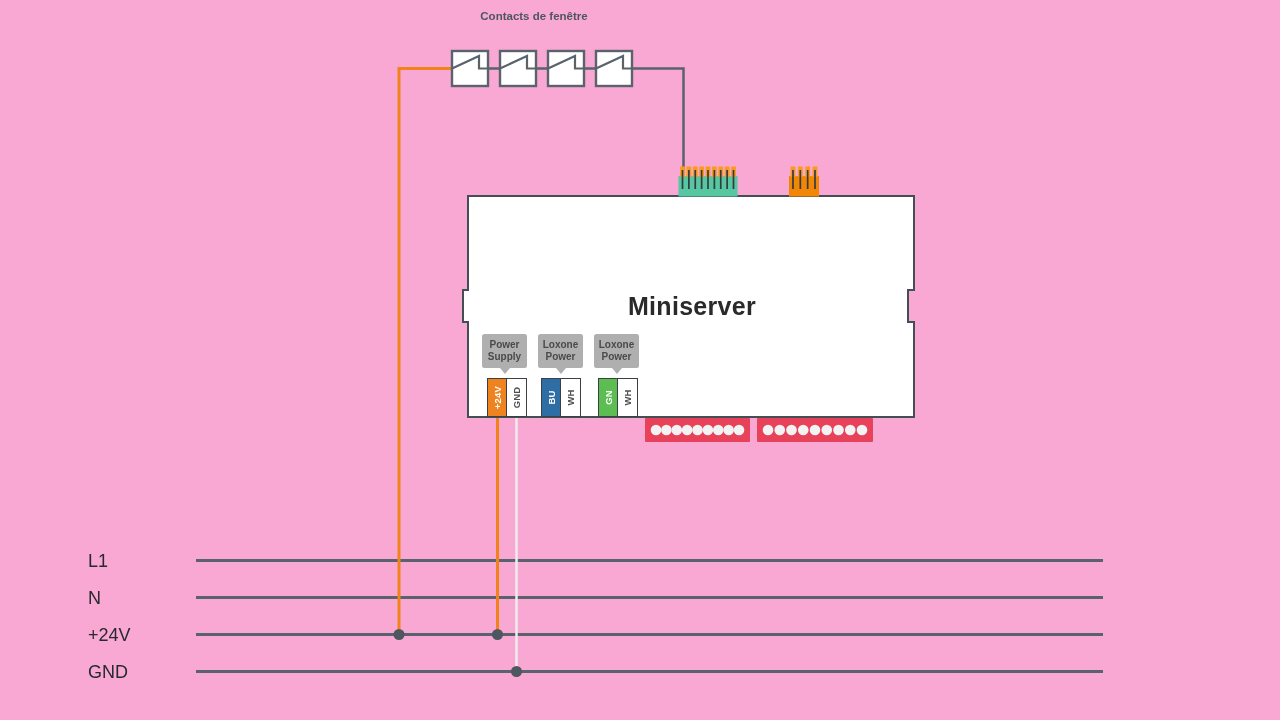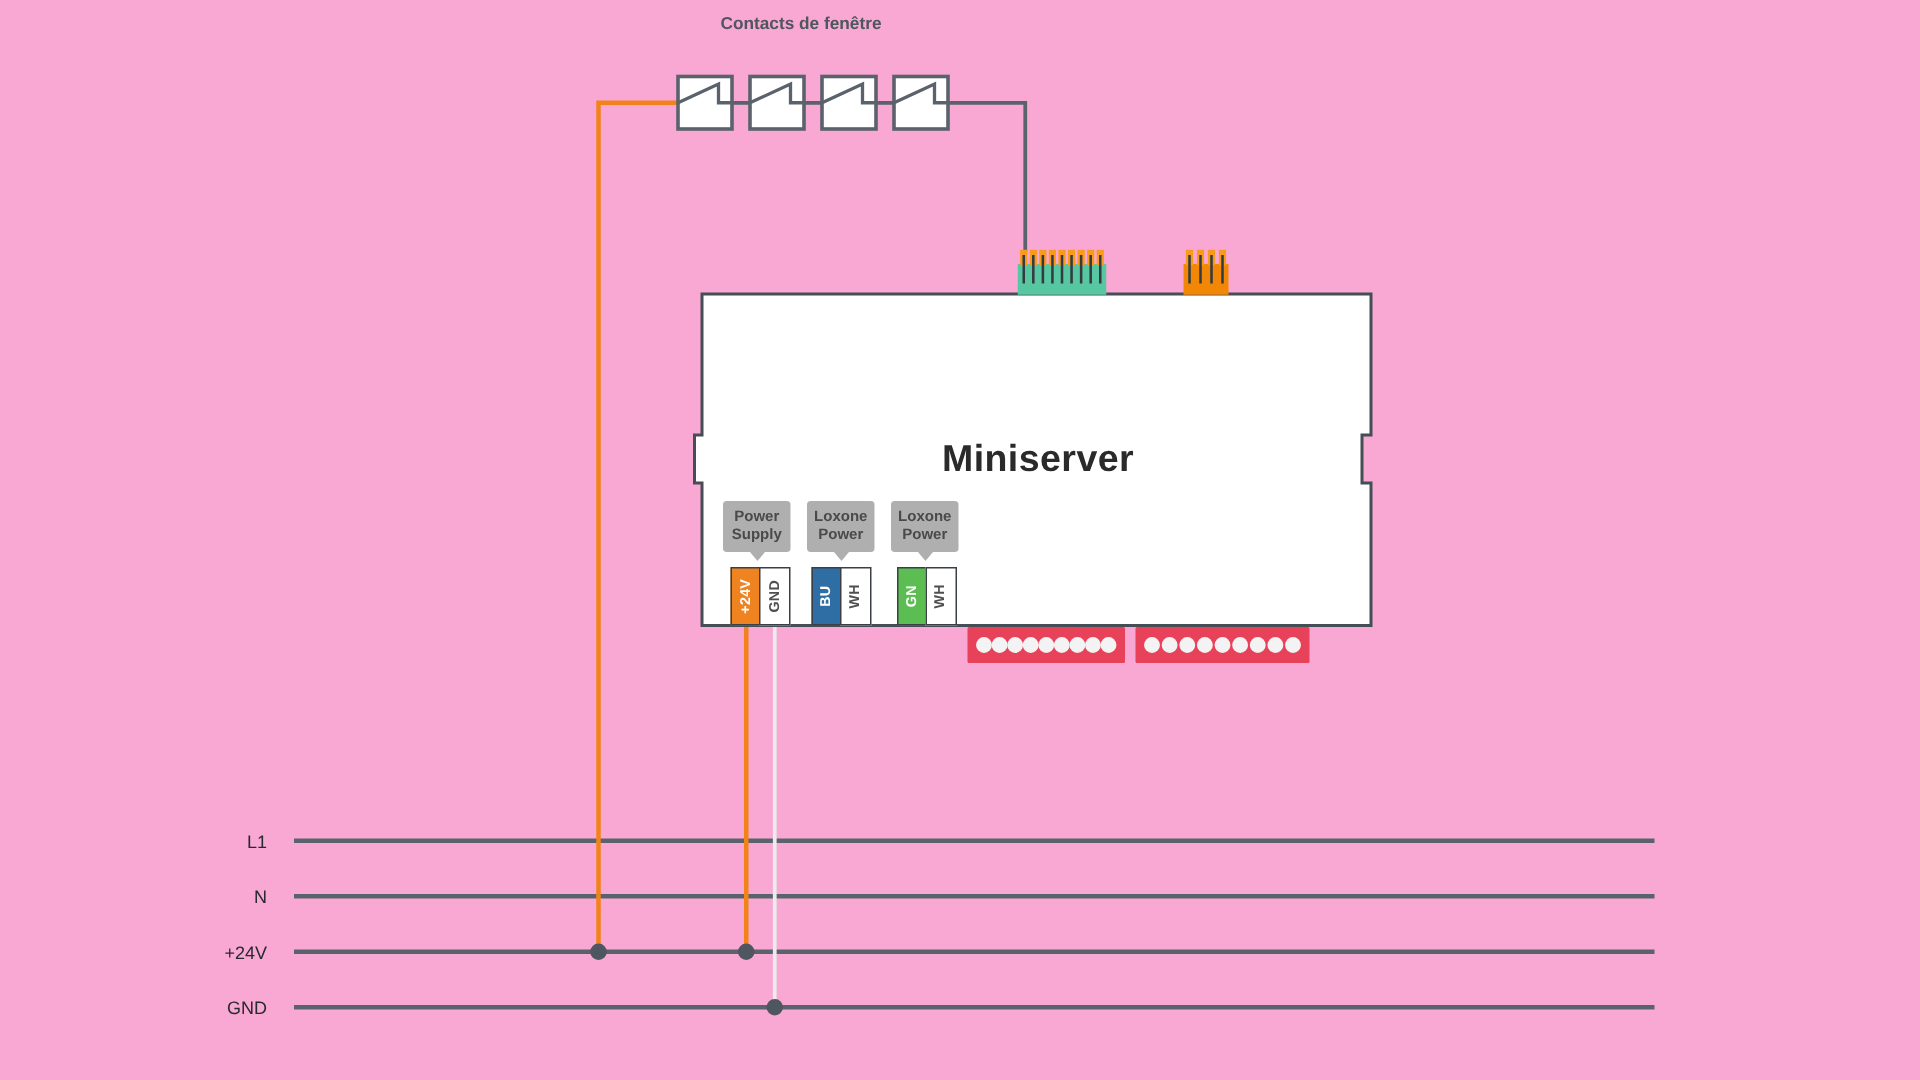--- a/index.html
+++ b/index.html
@@ -14,22 +14,22 @@
     border-radius:2.5px;display:flex;flex-direction:column;align-items:center;justify-content:center;
     font-size:10px;font-weight:600;line-height:12px;color:var(--tooltip-text);}
   .tooltip .ptr{position:absolute;bottom:-6px;left:50%;margin-left:-5px;width:0;height:0;
     border-left:5px solid transparent;border-right:5px solid transparent;
     border-top:6px solid var(--tooltip-bg);}
   .terminal{position:absolute;top:378px;width:21px;height:39px;box-sizing:border-box;
     border:1.6px solid var(--terminal-border);display:flex;align-items:center;justify-content:center;
     background:#fff;}
   .terminal span{transform:rotate(-90deg);white-space:nowrap;font-size:9.5px;font-weight:700;
     letter-spacing:.2px;}
-  .bus-label{position:absolute;left:88px;width:90px;height:22px;line-height:22px;text-align:right;
-    font-size:12px;color:var(--bus-label-text);}
+  .bus-label{position:absolute;left:88px;width:90px;height:22px;line-height:22px;text-align:left;
+    font-size:18px;color:var(--bus-label-text);}
 </style>
 </head>
 <body>
 
 <div class="stage">
 
   <svg class="canvas" width="1280" height="720" viewBox="0 0 1280 720">
 
     <g stroke="var(--wire-gray)" stroke-width="3">
       <line x1="196" y1="560.5" x2="1103" y2="560.5"></line>

